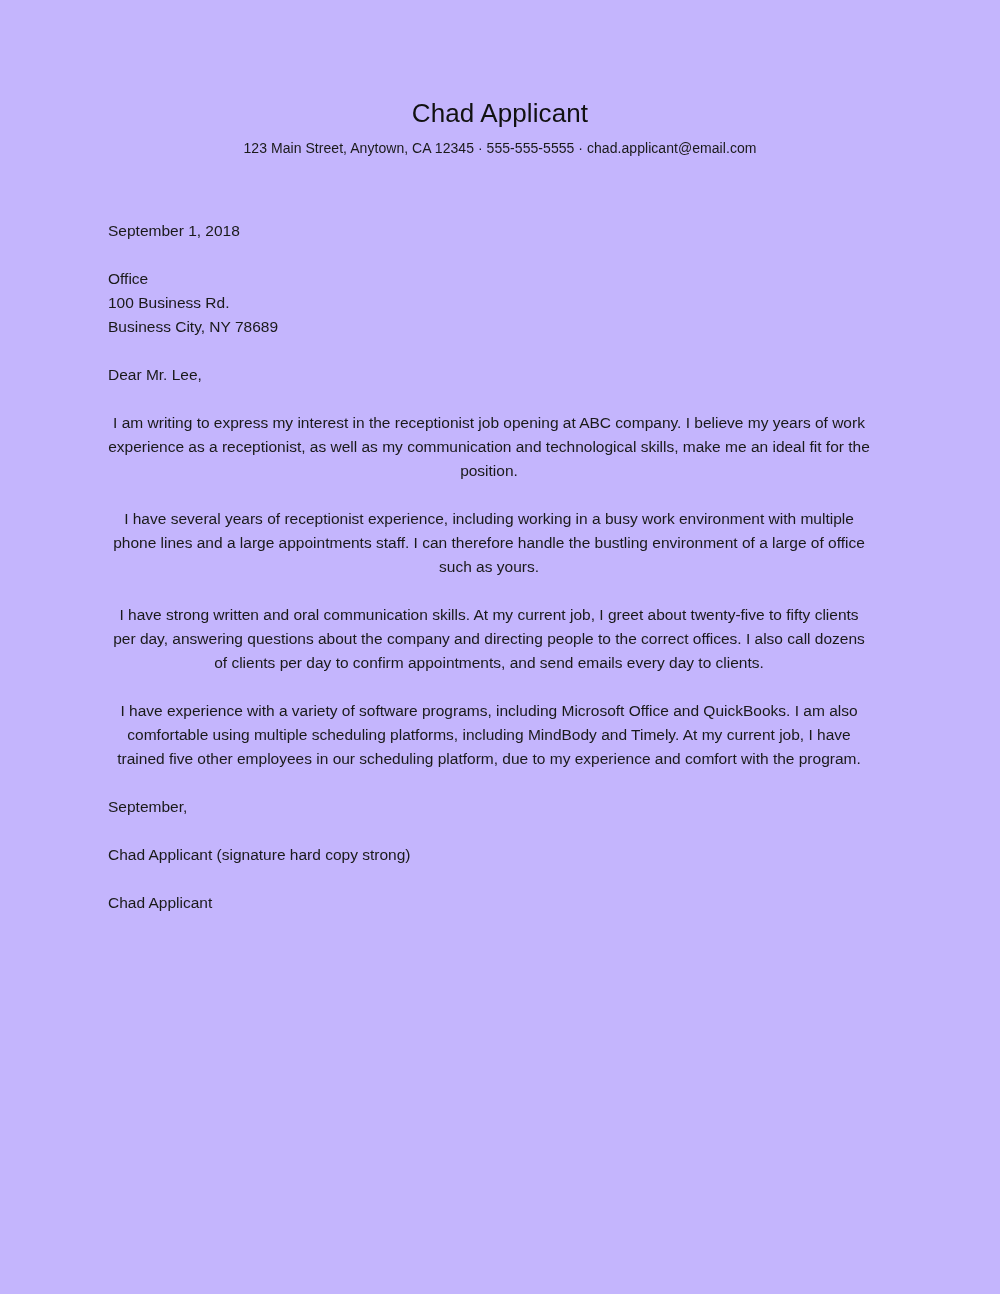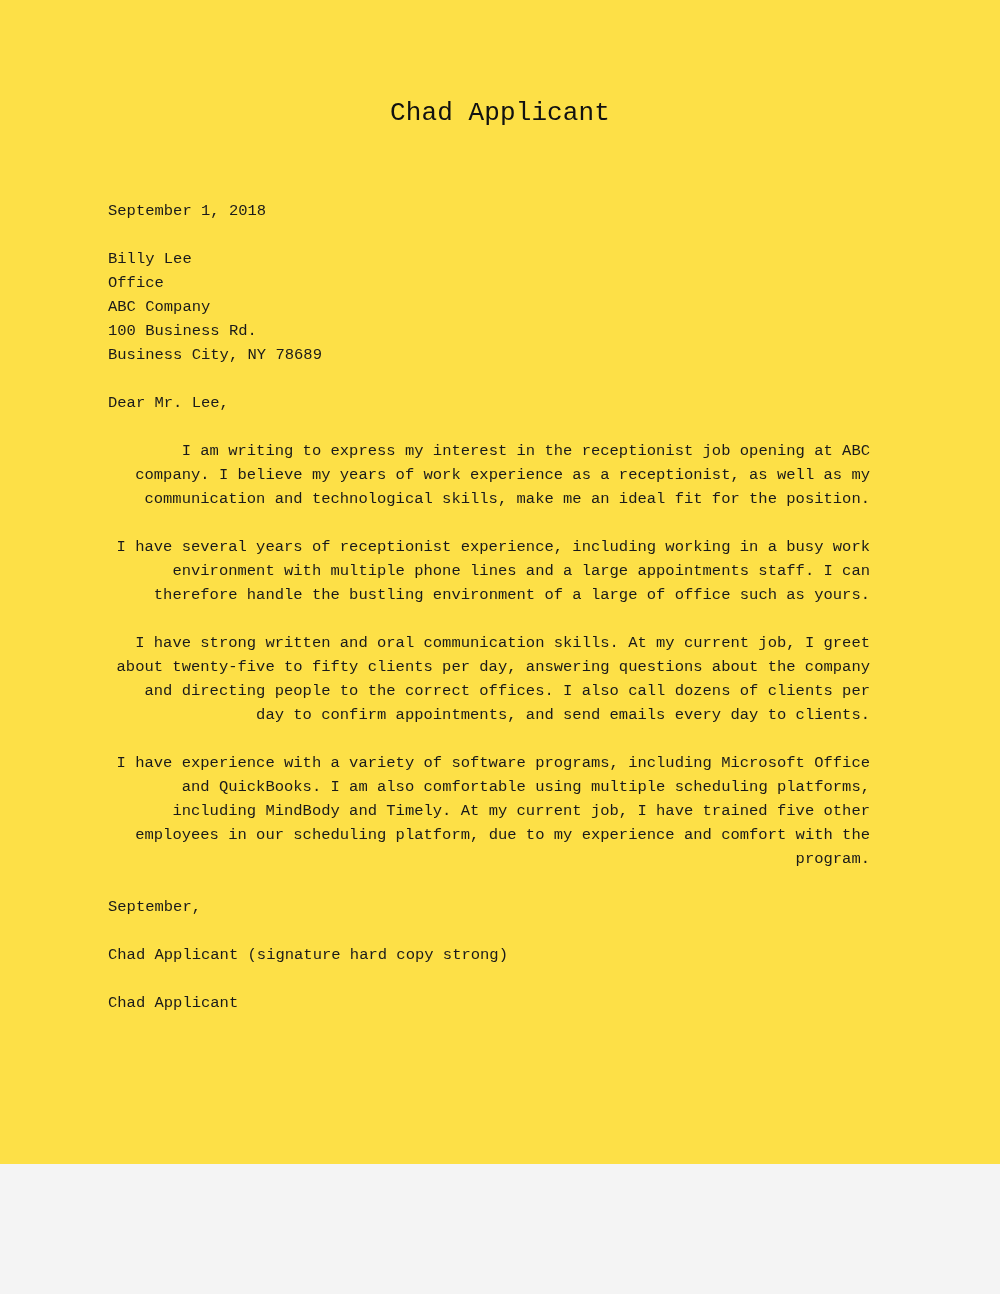--- a/index.html
+++ b/index.html
@@ -11,25 +11,24 @@
     width: 1000px;
     height: 1294px;
     background: #f4f4f4;
     font-family: "Liberation Sans", sans-serif;
     color: #1a1a1a;
     -webkit-font-smoothing: antialiased;
   }
 
   .page {
     width: 1000px;
-    height: 1164px;
+    height: 1294px;
     box-sizing: border-box;
-    background: #fde047;
+    background: #c4b5fd;
     position: relative;
-    font-family: Liberation Mono, monospace;
   }
 
   
   .letterhead {
     text-align: center;
     padding-top: 98px;
   }
   .letterhead-name {
     font-size: 26px;
     font-weight: 400;
@@ -51,66 +50,65 @@
   .letter-body {
     margin-left: 108px;
     width: 770px;
     padding-top: 62px;
     font-size: 15.5px;
     line-height: 24px;
     color: #1a1a1a;
   }
 
   .date-line {
-    margin: 8px 0 24px 0;
+    margin: 0 0 24px 0;
   }
 
   .recipient-block {
     margin: 0 0 24px 0;
   }
   .recipient-line {
     display: block;
   }
 
   .salutation {
     margin: 16px 0 24px 0;
   }
 
   .body-paragraph {
     margin: 0 8px 24px 0;
-    text-align: right;
+    text-align: center;
   }
 
   .closing {
     margin: 0 0 24px 0;
   }
   .signature-note {
     margin: 0 0 24px 0;
   }
   .signature-name {
     margin: 0;
   }
 </style>
 </head>
 <body>
 
 <div class="page">
 
   <header class="letterhead">
     <h1 class="letterhead-name">Chad Applicant</h1>
+    <p class="letterhead-contact">123 Main Street, Anytown, CA 12345 · 555-555-5555 · chad.applicant@email.com</p>
   </header>
 
   <main class="letter-body">
 
     <p class="date-line">September 1, 2018</p>
 
     <div class="recipient-block">
-      <span class="recipient-line">Billy Lee</span>
       <span class="recipient-line">Office</span>
-      <span class="recipient-line">ABC Company</span>
       <span class="recipient-line">100 Business Rd.</span>
       <span class="recipient-line">Business City, NY 78689</span>
     </div>
 
     <p class="salutation">Dear Mr. Lee,</p>
 
     <p class="body-paragraph">I am writing to express my interest in the receptionist job opening at ABC company. I believe my years of work experience as a receptionist, as well as my communication and technological skills, make me an ideal fit for the position.</p>
     <p class="body-paragraph">I have several years of receptionist experience, including working in a busy work environment with multiple phone lines and a large appointments staff. I can therefore handle the bustling environment of a large of office such as yours.</p>
     <p class="body-paragraph">I have strong written and oral communication skills. At my current job, I greet about twenty-five to fifty clients per day, answering questions about the company and directing people to the correct offices. I also call dozens of clients per day to confirm appointments, and send emails every day to clients.</p>
     <p class="body-paragraph">I have experience with a variety of software programs, including Microsoft Office and QuickBooks. I am also comfortable using multiple scheduling platforms, including MindBody and Timely. At my current job, I have trained five other employees in our scheduling platform, due to my experience and comfort with the program.</p>

